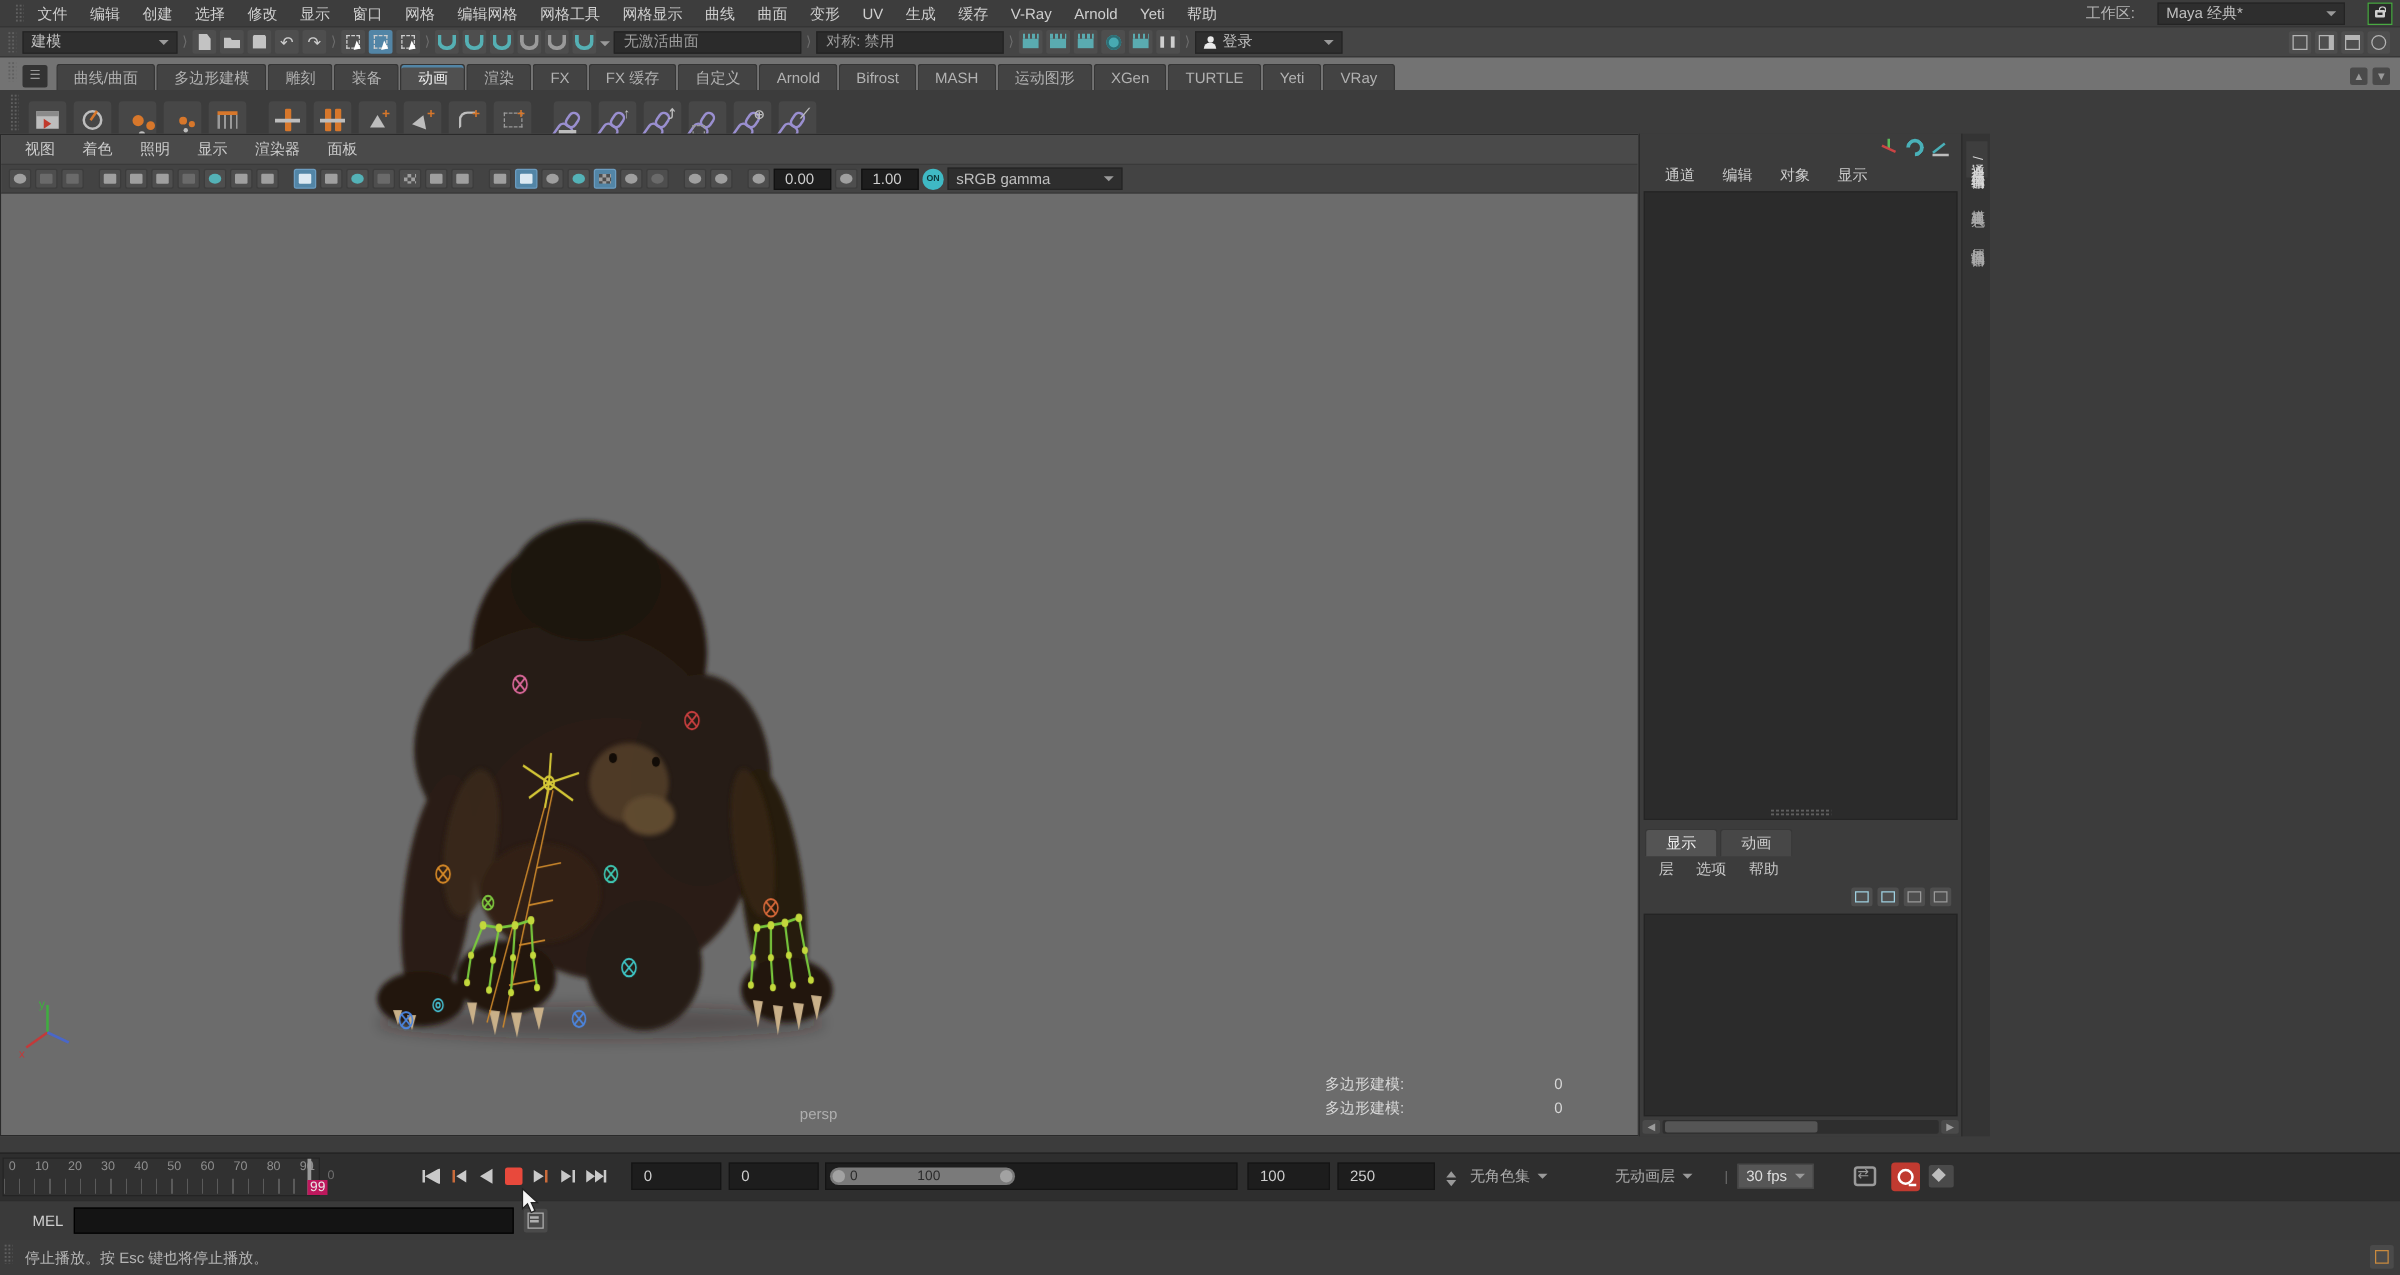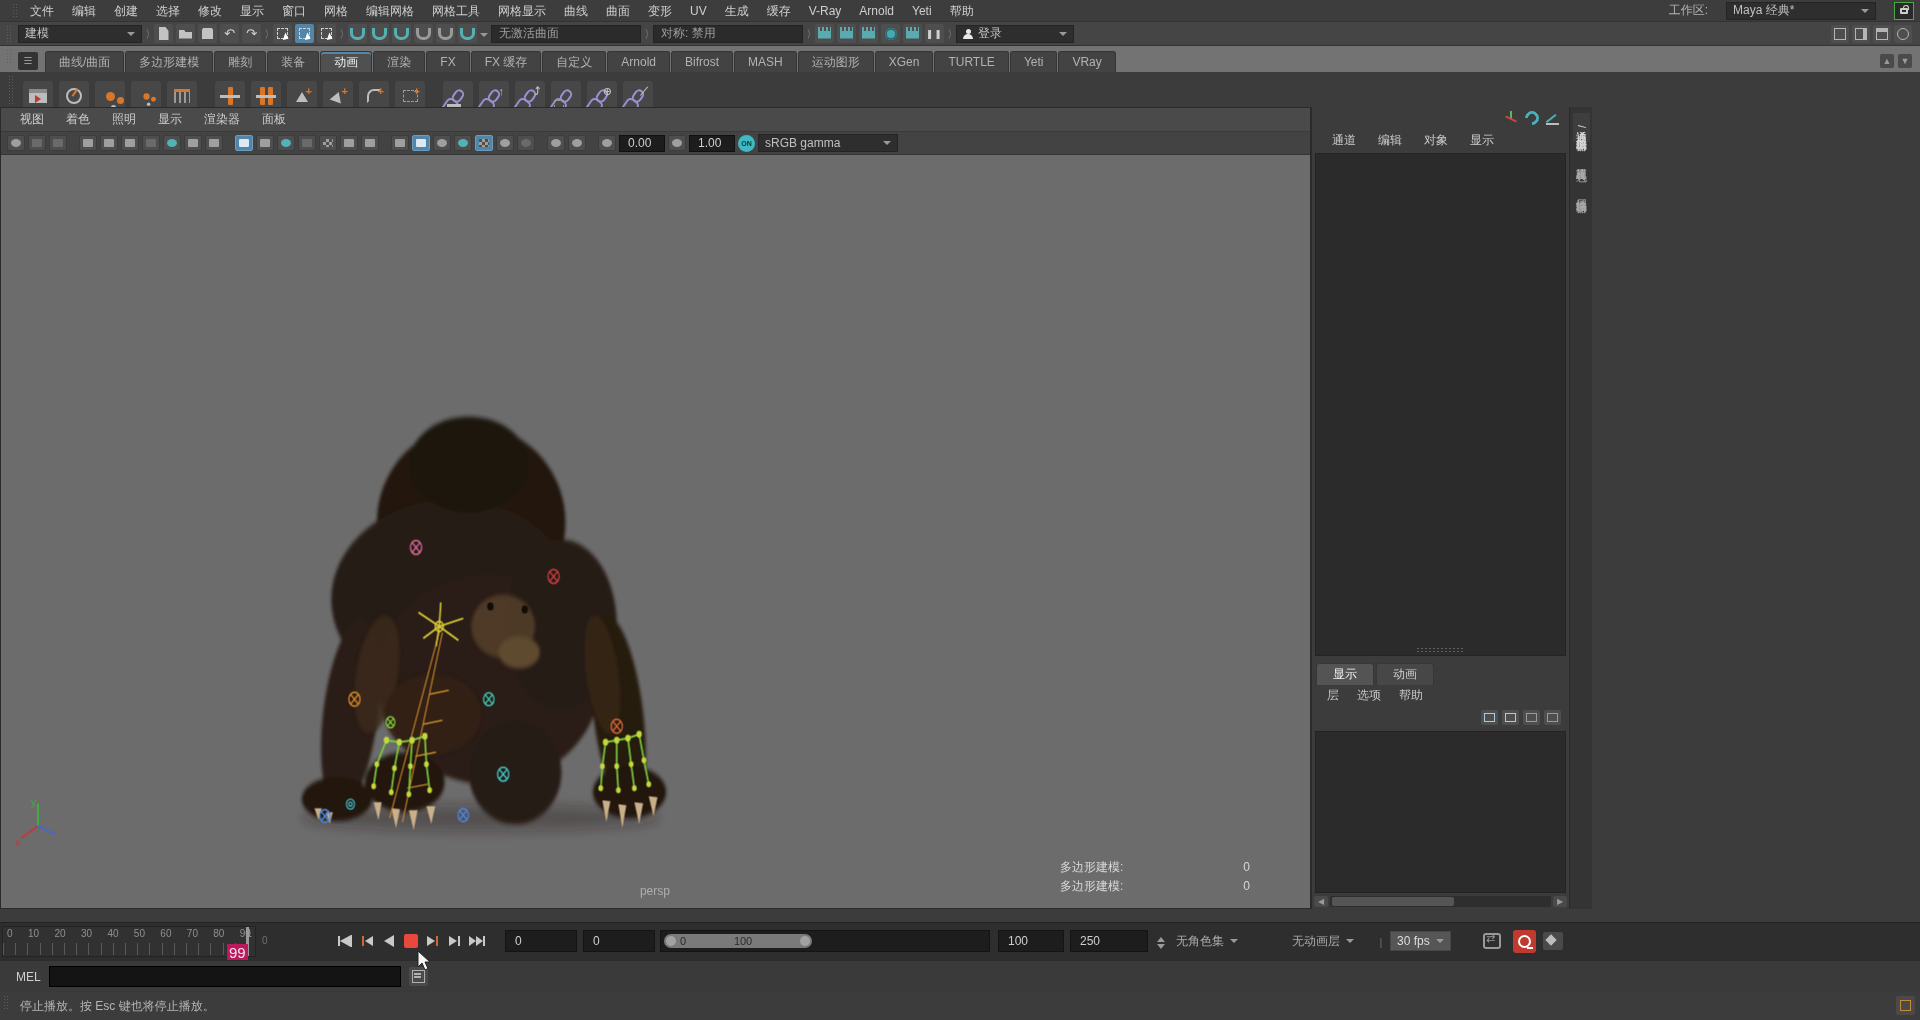--- a/index.html
+++ b/index.html
@@ -146,21 +146,21 @@
   .vtab { writing-mode:vertical-rl; color:#ababab; font-size:11px; padding:9px 1px; letter-spacing:1px; }
   .vtab.active { color:#d8d8d8; background:#3e3e3e; }
 
   
   .timeline { position:absolute; left:0; top:922px; width:1920px; height:38px; background:#2e2e2e; border-top:1px solid #222; }
   .ruler { position:absolute; left:2px; top:3px; width:254px; height:31px; background:#313131; border:1px solid #242424; }
   .tick-labels { display:flex; justify-content:space-between; padding:1px 4px 0 4px; color:#8f8f8f; font-size:10px; }
   .tick-marks { position:absolute; left:0; right:0; bottom:1px; height:12px;
      background:repeating-linear-gradient(90deg,#5a5a5a 0 1px,transparent 1px 12.2px); }
   .cur-frame { position:absolute; left:243px; top:0; bottom:0; width:3px; background:#9a9a9a; }
-  .cur-label { position:absolute; left:224px; top:17px; color:#e8e8e8; font-size:15px; background:#be185d; padding:0 2px; }
+  .cur-label { position:absolute; left:243px; top:17px; color:#e8e8e8; font-size:11px; background:#be185d; padding:0 2px; }
   .clip-end { position:absolute; right:3px; top:1px; color:#8f8f8f; font-size:10px; }
   .ghost-zero { position:absolute; left:262px; top:12px; color:#6f6f6f; font-size:10px; }
   .transport { position:absolute; left:335px; top:8px; display:flex; gap:2px; }
   .tbtn { width:20px; height:20px; display:flex; align-items:center; justify-content:center; background:transparent; border-radius:2px; }
   .tbtn svg { display:block; }
   .tl-field { position:absolute; top:7px; height:22px; background:#1d1d1d; border:1px solid #141414; color:#cfcfcf; display:flex; align-items:center; padding-left:9px; font-size:12px; }
   .range-wrap { position:absolute; left:660px; top:7px; width:330px; height:22px; background:#1d1d1d; border:1px solid #141414; }
   .range-track { position:absolute; left:3px; top:3px; width:148px; height:14px; background:#7a7a7a; border-radius:8px; display:flex; align-items:center; }
   .range-track::before, .range-track::after { content:""; width:10px; height:10px; border-radius:50%; background:#a2a2a2; margin:0 2px; }
   .range-track::after { margin-left:auto; }
@@ -176,21 +176,21 @@
   .loop-ic { position:absolute; left:1483px; top:10px; width:18px; height:16px; border:2px solid #9a9a9a; border-radius:3px; }
   .loop-ic::before { content:"⇄"; position:absolute; left:1px; top:-3px; color:#9a9a9a; font-size:11px; }
   .autokey { position:absolute; left:1513px; top:7px; width:23px; height:23px; background:#c03a30; border-radius:3px; display:flex; align-items:center; justify-content:center; }
   .autokey::before { content:""; width:9px; height:9px; border:2.5px solid #fff; border-radius:50%; }
   .autokey::after { content:""; position:absolute; right:3px; bottom:4px; width:6px; height:2.5px; background:#fff; }
   .keyopts { position:absolute; left:1543px; top:9px; width:20px; height:18px; background:#4a4a4a; border-radius:2px; }
   .keyopts::before { content:""; position:absolute; left:4px; top:4px; width:8px; height:8px; background:#bdbdbd; transform:rotate(45deg); }
 
   
   .melrow { position:absolute; left:0; top:960px; width:1920px; height:32px; background:#3a3a3a; border-top:1px solid #2c2c2c;
-    display:flex; align-items:center; gap:8px; padding:0 8px; }
+    display:flex; align-items:center; gap:8px; padding:0 18px; }
   .mel-label { color:#cfcfcf; padding-left:8px; }
   .mel-input { width:352px; height:21px; background:#141414; border:1px solid #000; }
   .mel-result { flex:1; height:21px; background:#262626; border:1px solid #1d1d1d; color:#b8b8b8; display:flex; align-items:center; padding-left:9px; }
   .se-ic { width:19px; height:19px; background:#4a4a4a; border-radius:2px; position:relative; }
   .se-ic::before { content:""; position:absolute; inset:3px; border:1.5px solid #b0b0b0; }
   .se-ic::after { content:""; position:absolute; left:5px; top:6px; width:7px; height:1.5px; background:#b0b0b0; box-shadow:0 3px 0 #b0b0b0; }
 
   
   .statusbar { position:absolute; left:0; top:992px; width:1920px; height:28px; background:#3c3c3c;
     display:flex; align-items:center; color:#b5b5b5; }

